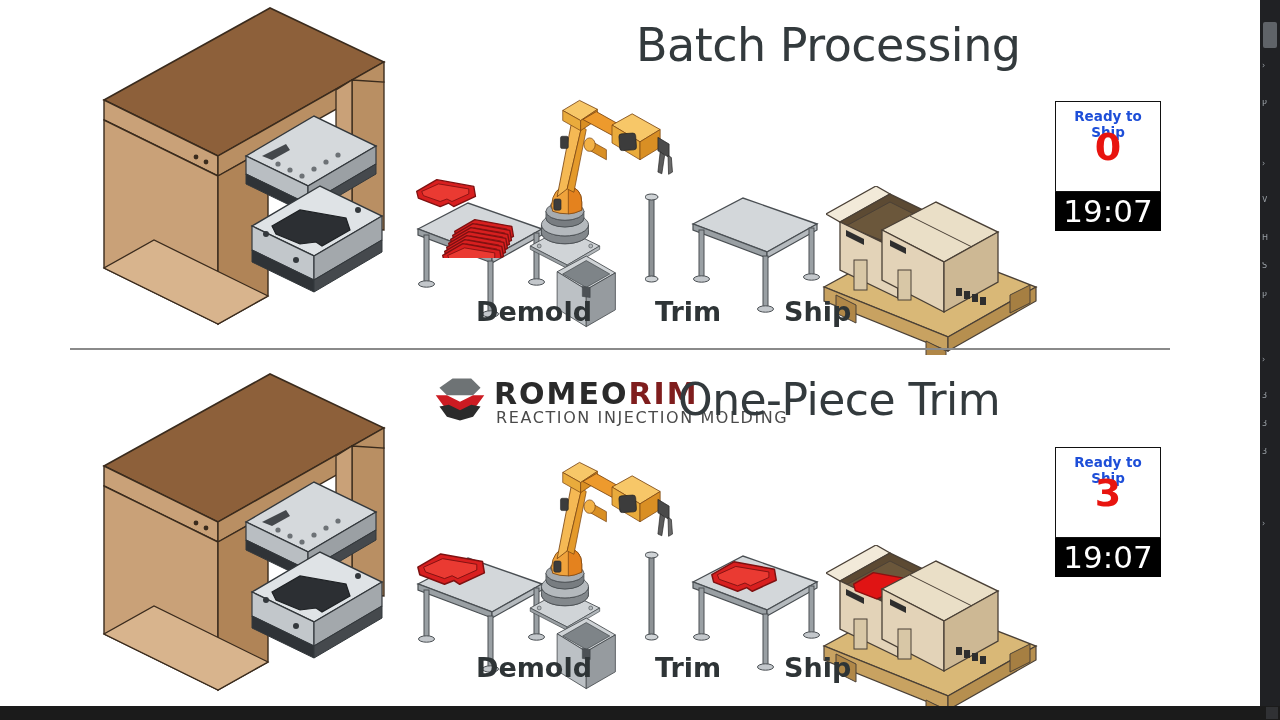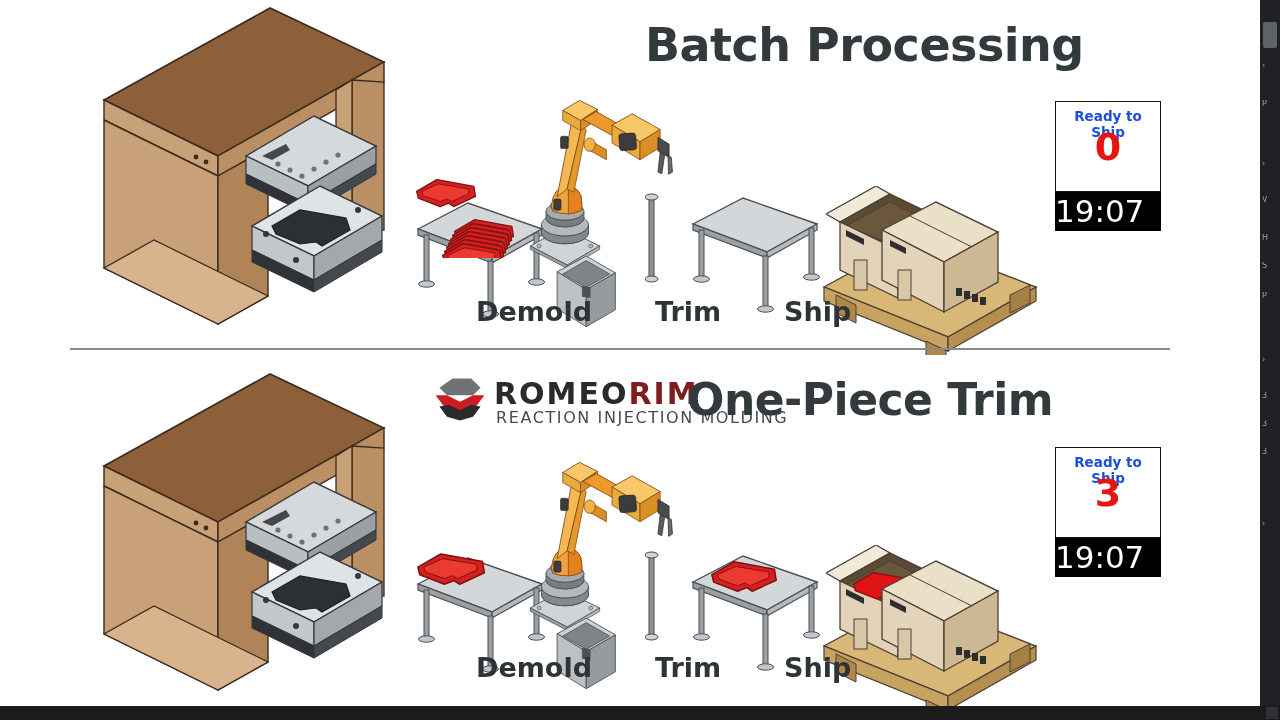--- a/index.html
+++ b/index.html
@@ -33,23 +33,22 @@
   .panel{position:absolute;left:0;width:1200px;height:345px;}
   .panel-top{top:0;}
   .panel-bottom{top:352px;}
 
   .divider{
     position:absolute;left:70px;top:348px;width:1100px;height:2px;background:#8a8a8a;
   }
 
   
   .title{
-    position:absolute;color:#333a3d;font-weight:700;letter-spacing:-0.5px;
+    position:absolute;color:#333a3d;font-weight:400;letter-spacing:-0.5px;
     white-space:nowrap;
-    margin-left:9px;
   }
   .title-batch{left:636px;top:18px;font-size:46px;}
   .title-flow{left:678px;top:374px;font-size:44px;}
 
   
   .logo{position:absolute;left:432px;top:374px;width:228px;height:52px;}
   .logo .logo-mark{position:absolute;left:0;top:2px;width:56px;height:48px;}
   .logo .logo-word{
     position:absolute;left:62px;top:2px;font-size:30px;font-weight:700;
     letter-spacing:2px;color:#2a2a2a;white-space:nowrap;
@@ -68,21 +67,21 @@
   }
   .counter .clabel{
     position:absolute;left:0;right:0;top:6px;text-align:center;
     font-size:13.5px;font-weight:700;color:#1d4ed8;
   }
   .counter .cvalue{
     position:absolute;left:0;right:0;top:26px;text-align:center;
     font-size:38px;font-weight:800;color:#e8140f;line-height:1;
   }
   .counter .ctime{
-    background:#000;color:#fff;height:39px;line-height:39px;text-align:left;
+    background:#000;color:#fff;height:39px;line-height:39px;text-align:center;
     font-size:31px;font-weight:400;letter-spacing:0px;
   }
   .counter-top{left:1055px;top:101px;}
   .counter-bottom{left:1055px;top:447px;}
 
   
   .stlabel{
     position:absolute;color:#2e3436;font-size:27px;font-weight:600;white-space:nowrap;
   }
 

